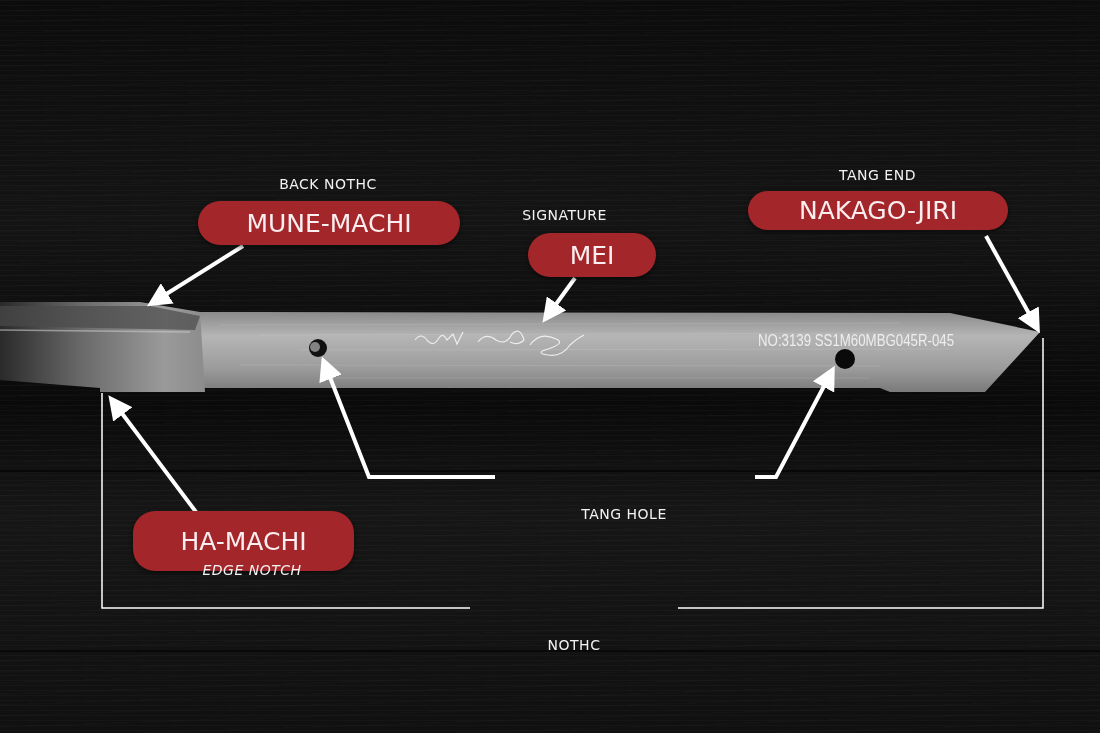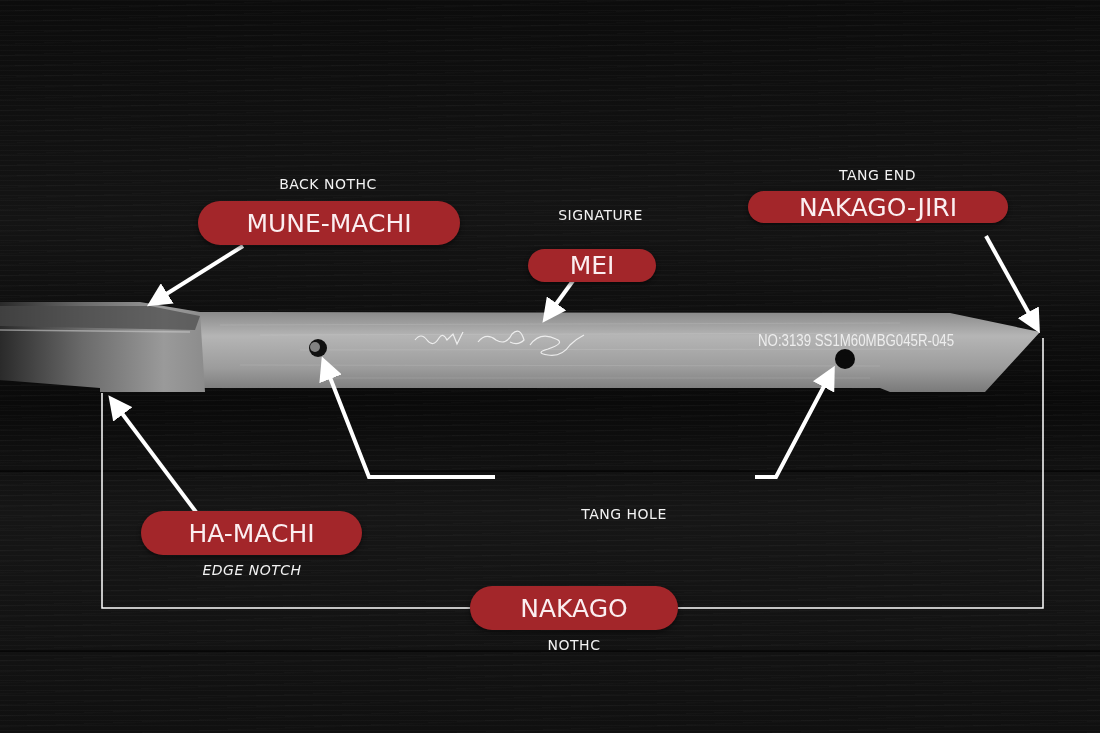--- a/index.html
+++ b/index.html
@@ -100,34 +100,31 @@
 
     <polyline points="102,393 102,608 470,608" stroke="#ffffff" stroke-width="1.5" fill="none"></polyline>
     <polyline points="678,608 1043,608 1043,338" stroke="#ffffff" stroke-width="1.5" fill="none"></polyline>
   </svg>
 
   <div class="sub" style="left:248px; top:176px; width:160px;">BACK NOTHC</div>
   <div class="pill" style="left:198px; top:201px; width:262px; height:44px;">
     <span>MUNE-MACHI</span>
   </div>
 
-  <div class="sub" style="left:538px; top:207px; width:125px;">SIGNATURE</div>
-  <div class="pill" style="left:528px; top:233px; width:128px; height:33px;margin-top:16px;">
+  <div class="sub" style="left:502px; top:207px; width:125px;">SIGNATURE</div>
+  <div class="pill" style="left:528px; top:233px; width:128px; height:44px;">
     <span>MEI</span>
   </div>
 
   <div class="sub" style="left:800px; top:167px; width:155px;">TANG END</div>
-  <div class="pill" style="left:748px; top:191px; width:260px; height:32px;">
+  <div class="pill" style="left:748px; top:191px; width:260px; height:39px;">
     <span>NAKAGO-JIRI</span>
   </div>
 
   <div class="sub" style="left:544px; top:506px; width:160px;">TANG HOLE</div>
 
-  <div class="pill" style="left:141px; top:511px; width:221px; height:44px;">
+  <div class="pill" style="left:133px; top:511px; width:221px; height:60px;">
     <span>HA-MACHI</span>
   </div>
   <div class="sub" style="left:172px; top:562px; width:160px;font-style:italic;">EDGE NOTCH</div>
 
-  <div class="pill" style="left:470px; top:586px; width:208px; height:44px;">
-    <span>NAKAGO</span>
-  </div>
   <div class="sub" style="left:524px; top:637px; width:100px;">NOTHC</div>
 </div>
 
 </body></html>

